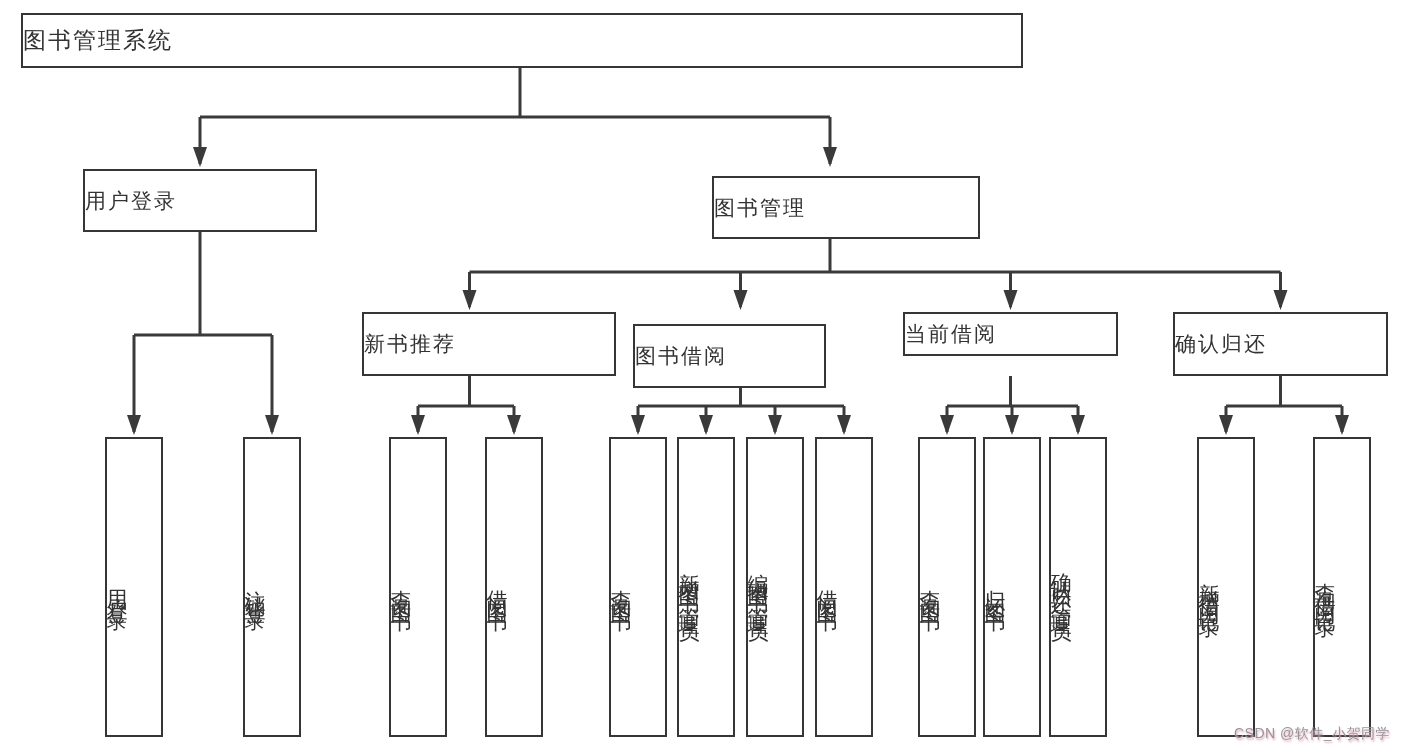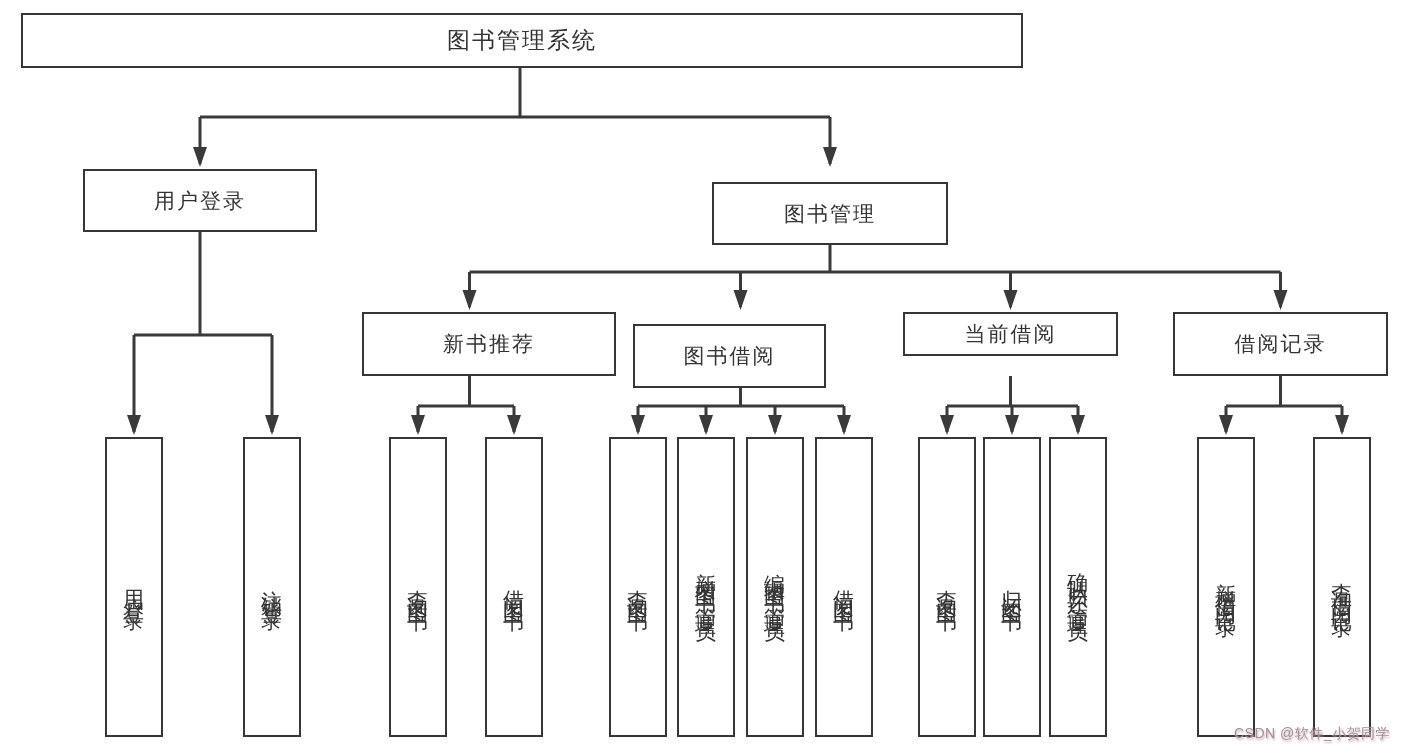--- a/index.html
+++ b/index.html
@@ -29,21 +29,21 @@
     width:1405px;height:747px;
     color:var(--line-color);
   }
   .box{
     position:absolute;
     box-sizing:border-box;
     border:2.5px solid var(--box-border-color);
     background:var(--background-color);
     display:flex;
     align-items:center;
-    justify-content:center;
+    justify-content:flex-start;
     text-align:center;
   }
   .box .lbl{
     color:var(--text-color);
     white-space:nowrap;
   }
   .root-box .lbl{font-size:23px;letter-spacing:2px;}
   .h-box .lbl{font-size:21px;letter-spacing:2px;}
   .leaf .lbl{
     writing-mode:vertical-rl;
@@ -109,35 +109,35 @@
     </g>
   </svg>
 
   <div class="box root-box" style="left:21px;top:13px;width:1002px;height:55px">
     <span class="lbl">图书管理系统</span>
   </div>
 
   <div class="box h-box" style="left:83px;top:169px;width:234px;height:63px">
     <span class="lbl">用户登录</span>
   </div>
-  <div class="box h-box" style="left:712px;top:182px;width:236px;height:63px">
+  <div class="box h-box" style="left:712px;top:176px;width:268px;height:63px">
     <span class="lbl">图书管理</span>
   </div>
 
   <div class="box h-box" style="left:362px;top:312px;width:254px;height:64px">
     <span class="lbl">新书推荐</span>
   </div>
   <div class="box h-box" style="left:633px;top:324px;width:193px;height:64px">
     <span class="lbl">图书借阅</span>
   </div>
   <div class="box h-box" style="left:903px;top:312px;width:215px;height:44px">
     <span class="lbl">当前借阅</span>
   </div>
   <div class="box h-box" style="left:1173px;top:312px;width:215px;height:64px">
-    <span class="lbl">借阅记录</span>
+    <span class="lbl">确认归还</span>
   </div>
 
   <div class="box leaf" style="left:105px;top:437px;width:58px;height:300px">
     <span class="lbl">用户登录</span>
   </div>
   <div class="box leaf" style="left:243px;top:437px;width:58px;height:300px">
     <span class="lbl">注销登录</span>
   </div>
   <div class="box leaf" style="left:389px;top:437px;width:58px;height:300px">
     <span class="lbl">查询图书</span>

